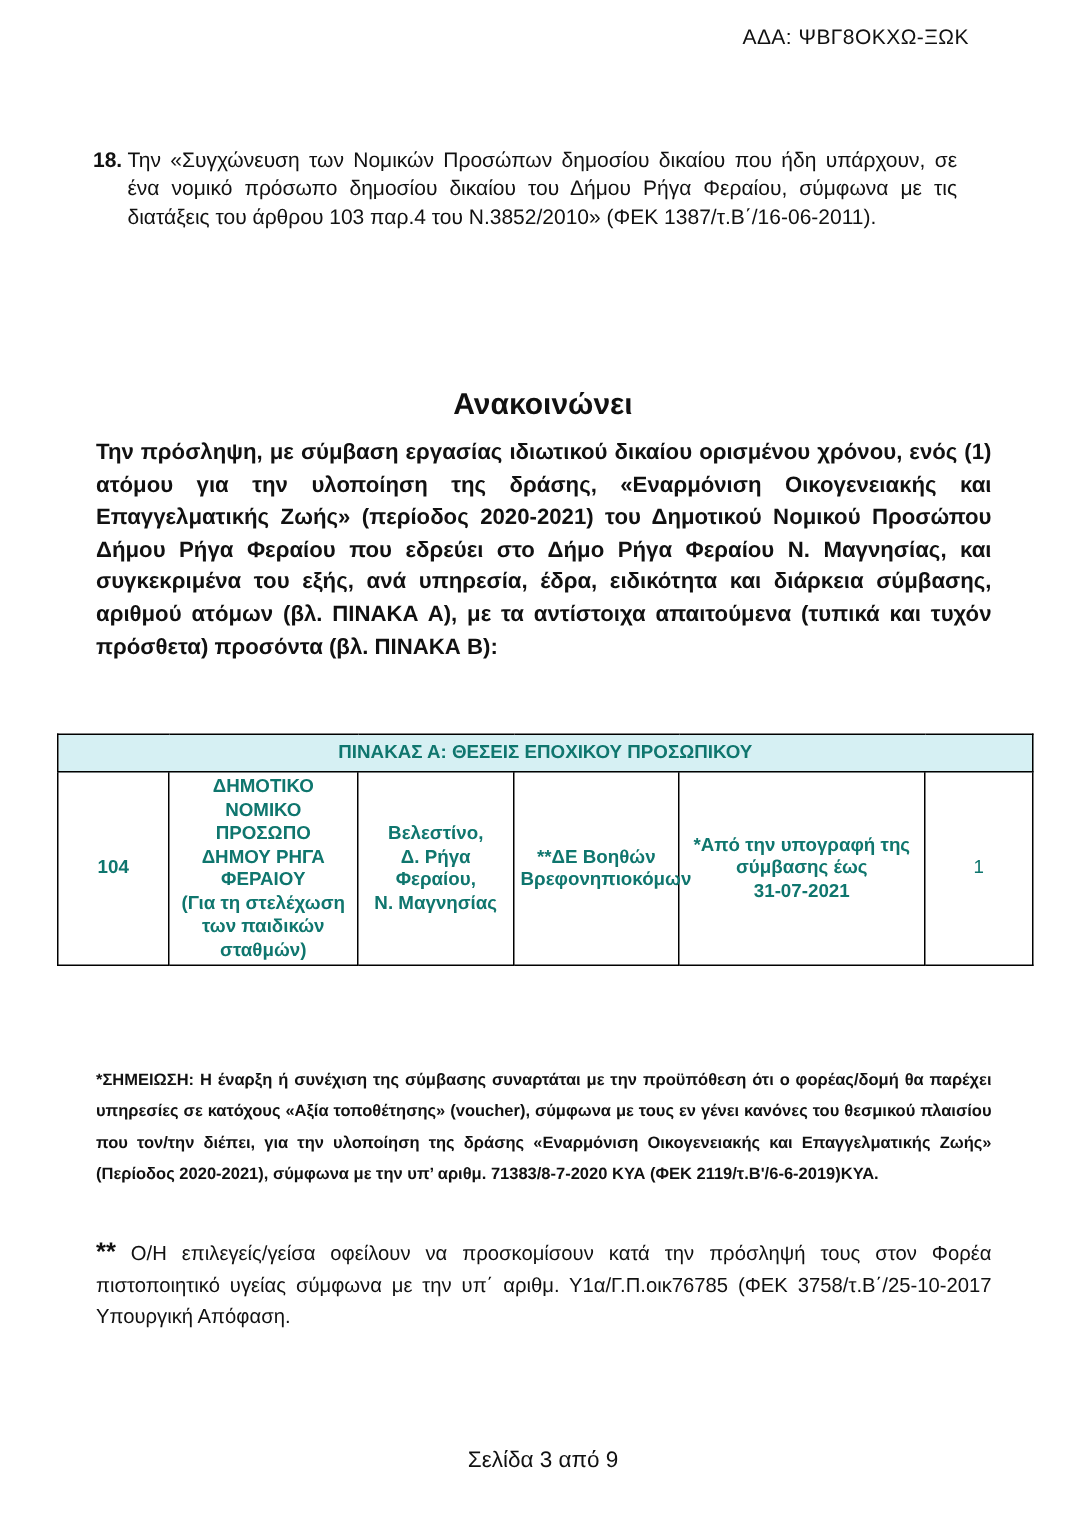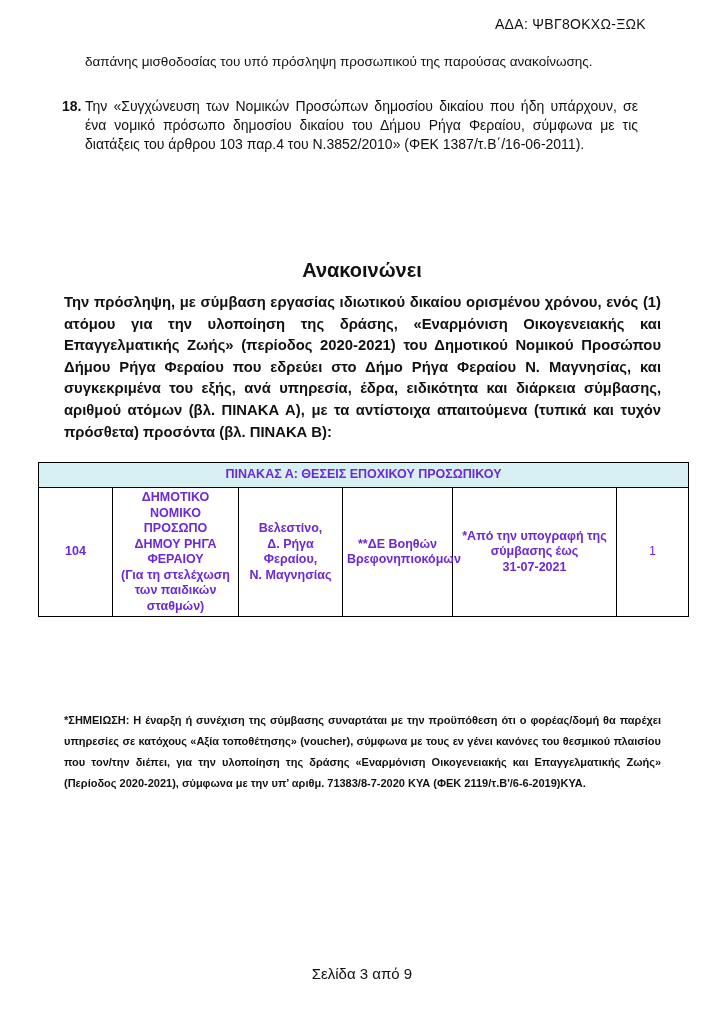--- a/index.html
+++ b/index.html
@@ -59,27 +59,27 @@
     top:292px;
     left:64px;
     width:597px;
     font-weight:bold;
     font-size:14.8px;
     line-height:21.6px;
     text-align:justify;
   }
   table.pinakas {
     position:absolute;
-    top:462px;
+    top:489px;
     left:38px;
     width:650px;
     border-collapse:collapse;
     table-layout:fixed;
     font-size:12.5px;
-    color:#6d28d9;
+    color:#0f766e;
   }
   table.pinakas td {
     border:1px solid #000;
     text-align:center;
     vertical-align:middle;
     padding:2px 4px;
     line-height:15.5px;
   }
   td.t-title {
     font-weight:bold;
@@ -127,21 +127,20 @@
     font-size:15px;
   }
 </style>
 </head>
 <body>
 
 <div class="page">
 
   <div class="ada">ΑΔΑ: ΨΒΓ8ΟΚΧΩ-ΞΩΚ</div>
 
-  <div class="p-intro">δαπάνης μισθοδοσίας του υπό πρόσληψη προσωπικού της παρούσας ανακοίνωσης.</div>
 
   <div class="list-item item-18">
     <span class="num">18.</span>
     <span>Την «Συγχώνευση των Νομικών Προσώπων δημοσίου δικαίου που ήδη υπάρχουν, σε ένα νομικό πρόσωπο δημοσίου δικαίου του Δήμου Ρήγα Φεραίου, σύμφωνα με τις διατάξεις του άρθρου 103 παρ.4 του Ν.3852/2010» (ΦΕΚ 1387/τ.Β΄/16-06-2011).</span>
   </div>
 
 
   <div class="heading">Ανακοινώνει</div>
 
   <div class="announce">Την πρόσληψη, με σύμβαση εργασίας ιδιωτικού δικαίου ορισμένου χρόνου, ενός (1) ατόμου για την υλοποίηση της δράσης, «Εναρμόνιση Οικογενειακής και Επαγγελματικής Ζωής» (περίοδος 2020-2021) του Δημοτικού Νομικού Προσώπου  Δήμου Ρήγα Φεραίου που εδρεύει στο Δήμο Ρήγα Φεραίου Ν. Μαγνησίας, και συγκεκριμένα του εξής, ανά υπηρεσία, έδρα, ειδικότητα και διάρκεια σύμβασης, αριθμού ατόμων (βλ. ΠΙΝΑΚΑ Α), με τα αντίστοιχα απαιτούμενα (τυπικά και τυχόν πρόσθετα) προσόντα (βλ. ΠΙΝΑΚΑ Β):</div>
@@ -176,16 +175,19 @@
         <td class="pre">*Από την υπογραφή της
 σύμβασης έως
 31-07-2021</td>
         <td>1</td>
       </tr>
     </tbody>
   </table>
 
   <div class="note1">*ΣΗΜΕΙΩΣΗ: Η έναρξη ή συνέχιση της σύμβασης συναρτάται με την προϋπόθεση ότι ο φορέας/δομή θα παρέχει υπηρεσίες σε κατόχους «Αξία τοποθέτησης» (voucher), σύμφωνα με τους εν γένει κανόνες του θεσμικού πλαισίου που τον/την διέπει, για την υλοποίηση της δράσης «Εναρμόνιση Οικογενειακής και Επαγγελματικής Ζωής» (Περίοδος 2020-2021), σύμφωνα με την υπ’ αριθμ. 71383/8-7-2020 ΚΥΑ (ΦΕΚ 2119/τ.Β'/6-6-2019)ΚΥΑ.</div>
 
+  <div class="note2">
+    <span class="note2-marker">**</span><span> Ο/Η επιλεγείς/γείσα οφείλουν  να προσκομίσουν κατά την πρόσληψή τους στον Φορέα πιστοποιητικό υγείας σύμφωνα με την υπ΄ αριθμ. Υ1α/Γ.Π.οικ76785 (ΦΕΚ 3758/τ.Β΄/25-10-2017 Υπουργική Απόφαση.</span>
+  </div>
 
   <div class="footer">Σελίδα 3 από 9</div>
 
 </div>
 
 </body></html>

